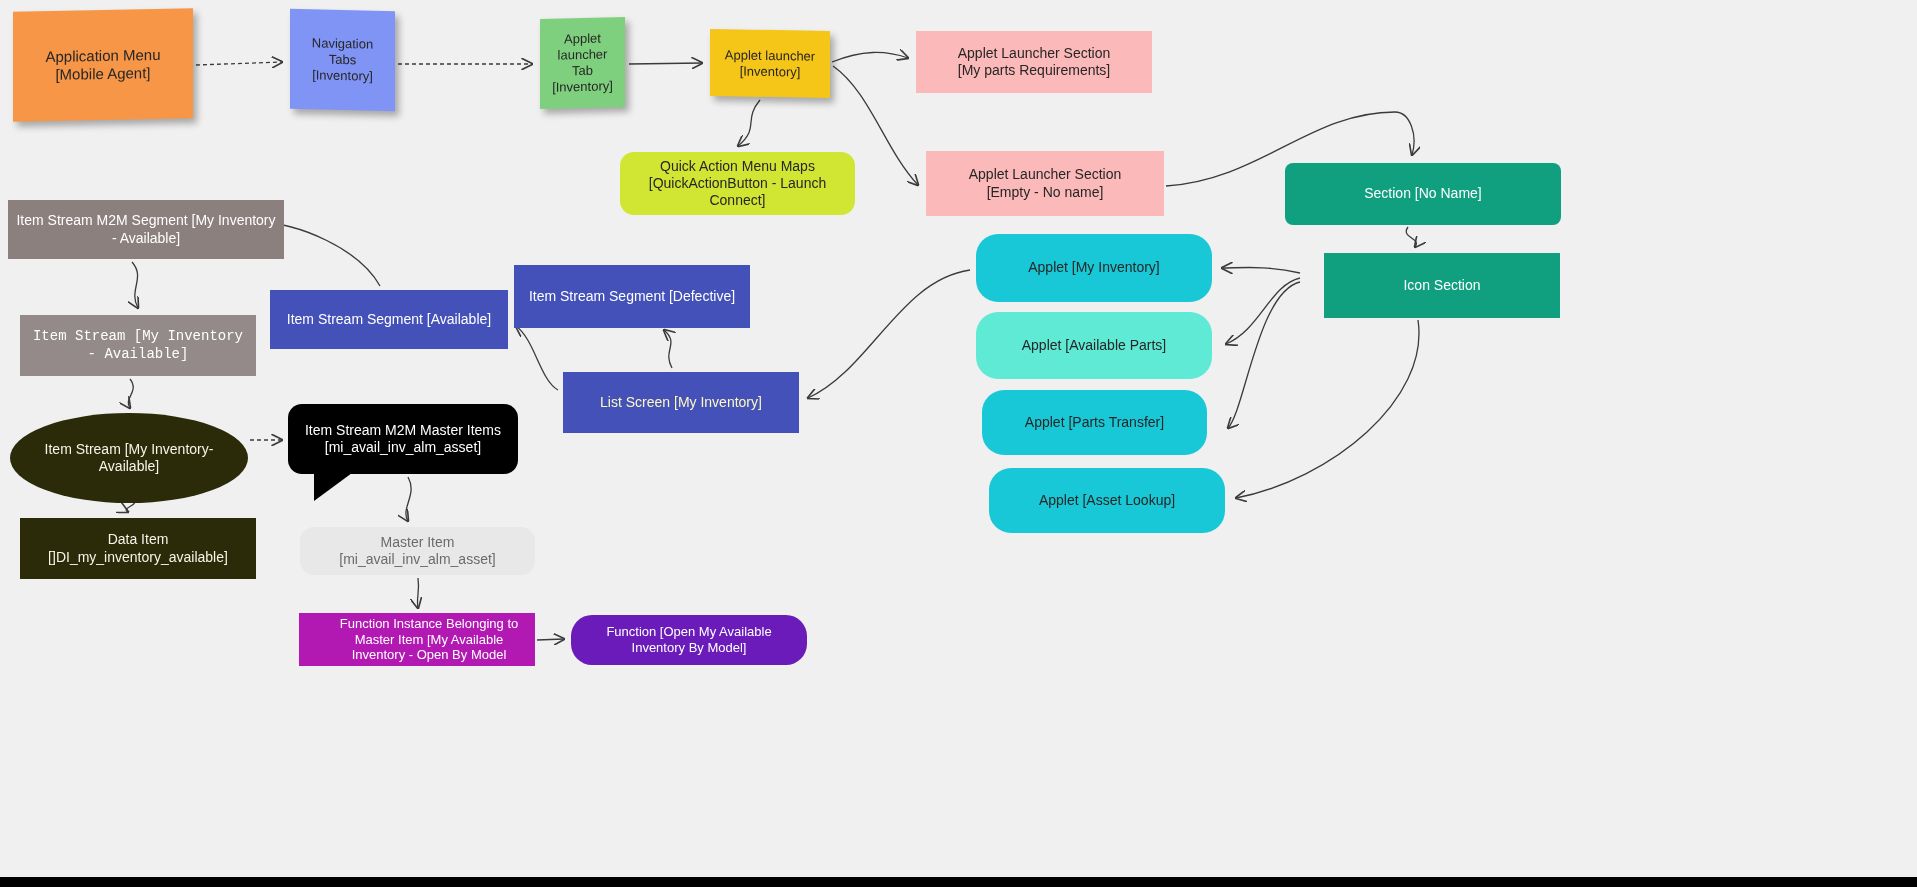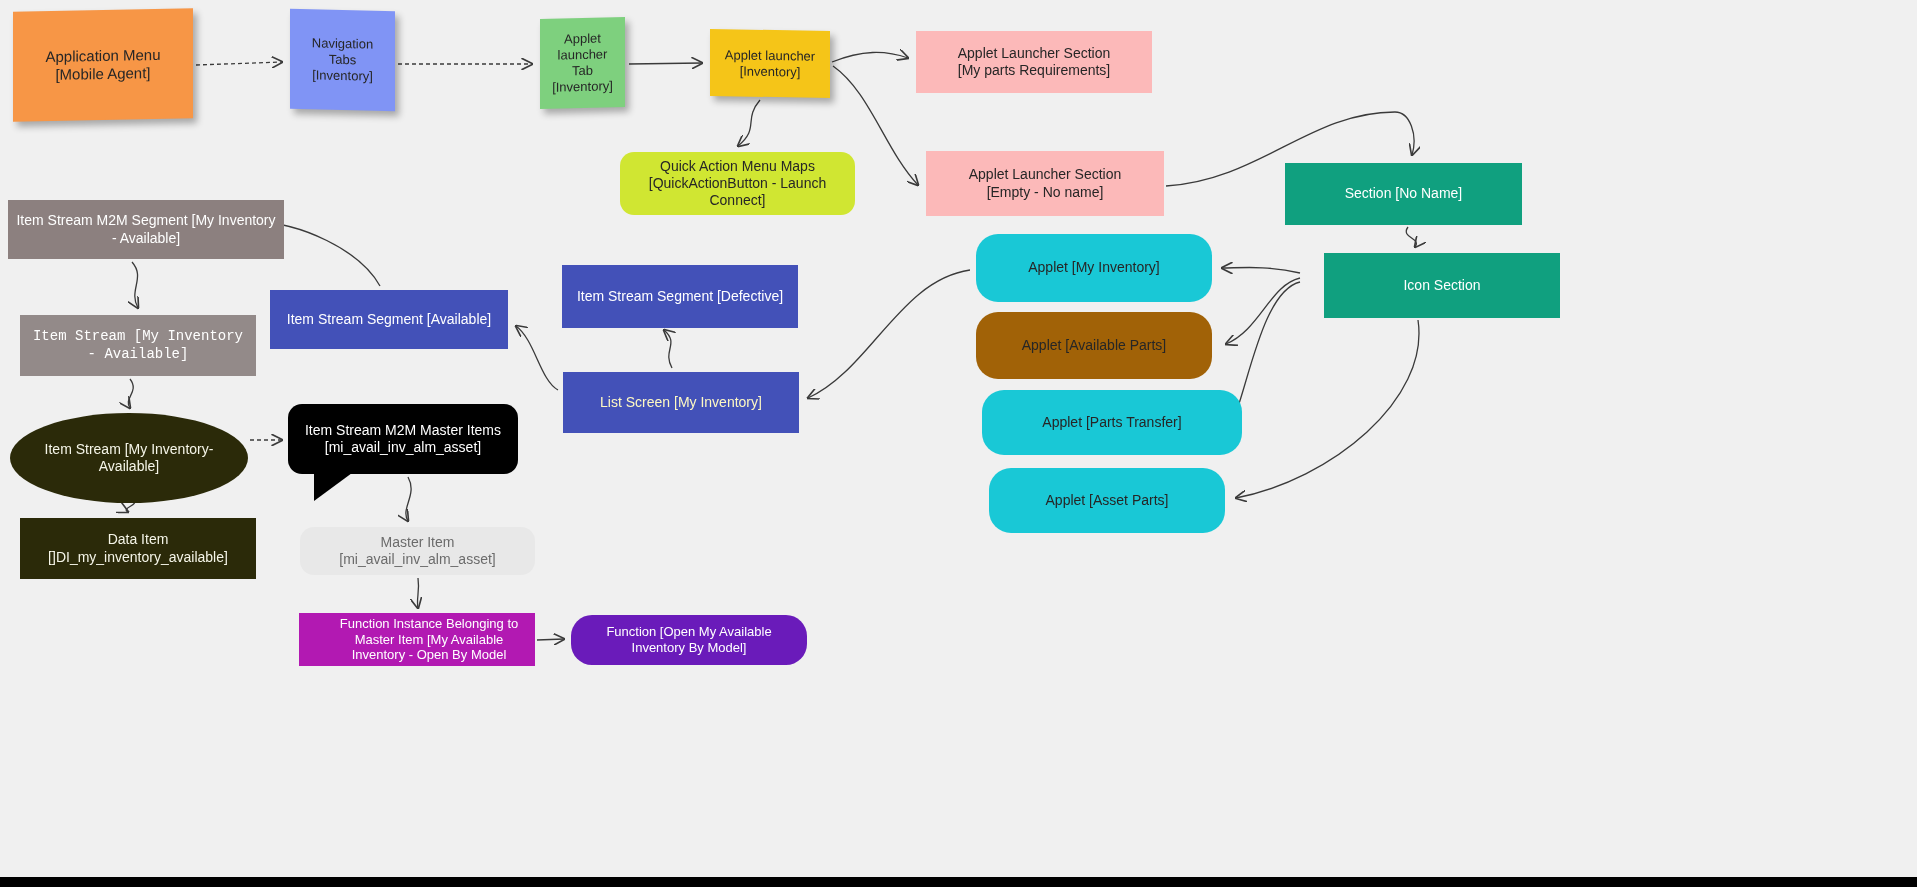--- a/index.html
+++ b/index.html
@@ -133,21 +133,21 @@
 
   <div class="node" style="left:916px;top:31px;width:236px;height:62px;background:#fcb9b9;color:#262626;font-size:14px;">Applet Launcher Section
 [My parts Requirements]</div>
 
   <div class="node rounded-lg" style="left:620px;top:152px;width:235px;height:63px;background:#d0e632;color:#262626;font-size:14px;">Quick Action Menu Maps
 [QuickActionButton - Launch Connect]</div>
 
   <div class="node" style="left:926px;top:151px;width:238px;height:65px;background:#fcb9b9;color:#262626;font-size:14px;">Applet Launcher Section
 [Empty - No name]</div>
 
-  <div class="node" style="left:1285px;top:163px;width:237px;height:62px;background:#10a07f;color:#ffffff;font-size:14px;">Section [No Name]</div>
+  <div class="node" style="left:1285px;top:163px;width:276px;height:62px;background:#10a07f;color:#ffffff;font-size:14px;border-radius:8px;">Section [No Name]</div>
 
   <div class="node" style="left:1304px;top:253px;width:236px;height:65px;background:#10a07f;color:#ffffff;font-size:14px;margin-left:20px;">Icon Section</div>
 
   <div class="node" style="left:8px;top:200px;width:276px;height:59px;background:#8c807f;color:#ffffff;font-size:14px;">Item Stream M2M Segment [My Inventory - Available]</div>
 
   <div class="node" style="left:20px;top:315px;width:236px;height:61px;background:#938a89;color:#ffffff;font-size:14px;font-family:Liberation Mono, monospace;">Item Stream [My Inventory - Available]</div>
 
   <div class="node ellipse" style="left:10px;top:413px;width:238px;height:90px;background:#2b2a09;color:#f5f5e8;font-size:14px;">Item Stream [My Inventory- Available]</div>
 
   <div class="node" style="left:20px;top:518px;width:236px;height:61px;background:#2b2a09;color:#f5f5e8;font-size:14px;">Data Item
@@ -157,26 +157,26 @@
 
   <div class="node rounded-lg bubble" style="left:288px;top:404px;width:230px;height:70px;background:#000000;color:#ffffff;font-size:14px;">Item Stream M2M Master Items
 [mi_avail_inv_alm_asset]</div>
 
   <div class="node rounded-lg" style="left:300px;top:527px;width:235px;height:48px;background:#e8e8e8;color:#6b6b6b;font-size:14px;">Master Item [mi_avail_inv_alm_asset]</div>
 
   <div class="node" style="left:299px;top:613px;width:236px;height:53px;background:#b219b2;color:#ffffff;font-size:13px;padding-left:32px;">Function Instance Belonging to Master Item [My Available Inventory - Open By Model</div>
 
   <div class="node" style="left:571px;top:615px;width:236px;height:50px;background:#6a1bba;color:#ffffff;font-size:13px;border-radius:21px;">Function [Open My Available Inventory By Model]</div>
 
-  <div class="node" style="left:562px;top:265px;width:236px;height:63px;background:#4351b8;color:#ffffff;font-size:14px;">Item Stream Segment [Defective]</div>
+  <div class="node" style="left:514px;top:265px;width:236px;height:63px;background:#4351b8;color:#ffffff;font-size:14px;">Item Stream Segment [Defective]</div>
 
   <div class="node" style="left:563px;top:372px;width:236px;height:61px;background:#4351b8;color:#fef9c3;font-size:14px;">List Screen [My Inventory]</div>
 
   <div class="node rounded-xl" style="left:976px;top:234px;width:236px;height:68px;background:#19c8d6;color:#262626;font-size:14px;">Applet [My Inventory]</div>
 
-  <div class="node rounded-xl" style="left:976px;top:312px;width:236px;height:67px;background:#a16207;color:#262626;font-size:14px;">Applet [Available Parts]</div>
+  <div class="node rounded-xl" style="left:976px;top:312px;width:236px;height:67px;background:#5eead4;color:#262626;font-size:14px;">Applet [Available Parts]</div>
 
-  <div class="node rounded-xl" style="left:982px;top:390px;width:260px;height:65px;background:#19c8d6;color:#262626;font-size:14px;">Applet [Parts Transfer]</div>
+  <div class="node rounded-xl" style="left:982px;top:390px;width:225px;height:65px;background:#19c8d6;color:#262626;font-size:14px;">Applet [Parts Transfer]</div>
 
-  <div class="node rounded-xl" style="left:989px;top:468px;width:236px;height:65px;background:#19c8d6;color:#262626;font-size:14px;">Applet [Asset Parts]</div>
+  <div class="node rounded-xl" style="left:989px;top:468px;width:236px;height:65px;background:#19c8d6;color:#262626;font-size:14px;">Applet [Asset Lookup]</div>
 
   <div class="bottom-bar"></div>
 </div>
 
 </body></html>

